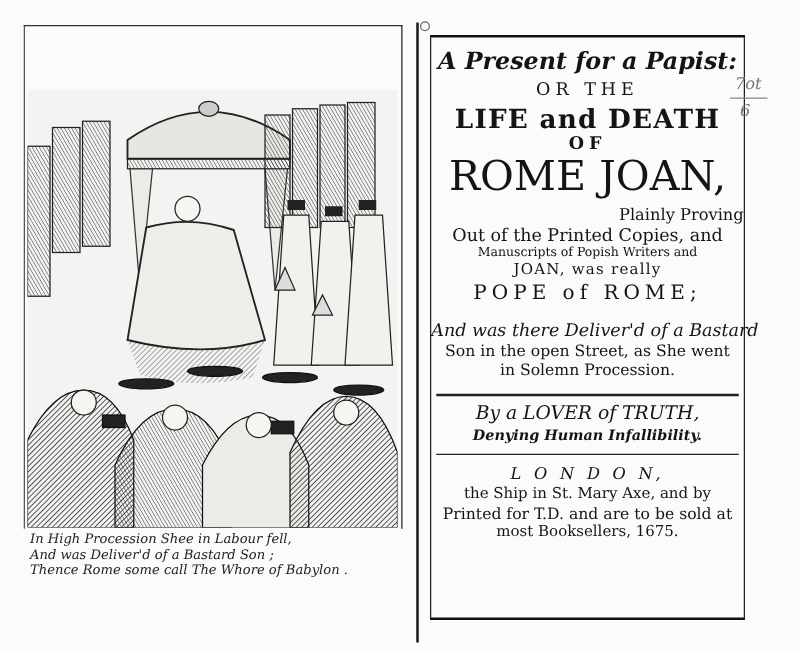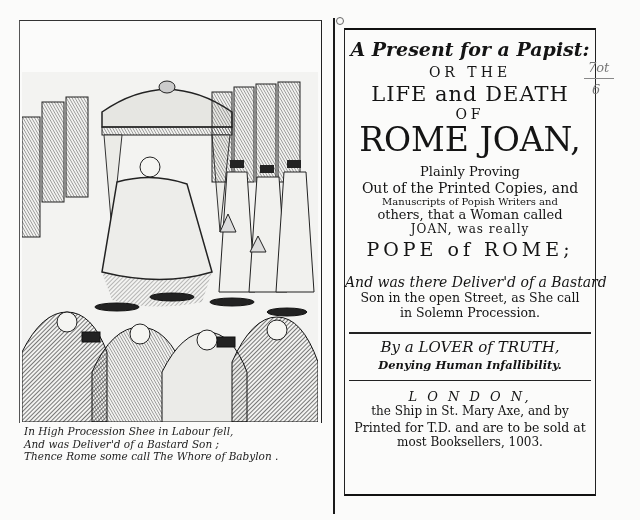--- a/index.html
+++ b/index.html
@@ -96,39 +96,38 @@
   <div>And was Deliver'd of a Bastard Son ;</div>
   <div>Thence Rome some call The Whore of Babylon .</div>
 </div>
 
 <div class="gutter-line"></div>
 <div class="ring-mark"></div>
 
 <div class="title-page">
   <span class="t blackletter" style="font-size:19px;margin-top:8px;">A Present for a Papist:</span>
   <span class="t caps-wide" style="font-size:14px;margin-top:4px;">OR THE</span>
-  <span class="t" style="font-size:21px;letter-spacing:1px;margin-top:2px;">LIFE and DEATH</span>
-  <span class="t caps-wide" style="font-size:14px;margin-top:0;">OF</span>
+  <span class="t" style="font-size:21px;letter-spacing:1px;margin-top:2px;font-weight:bold;">LIFE and DEATH</span>
+  <span class="t caps-wide" style="font-size:14px;margin-top:0;font-weight:bold;">OF</span>
   <span class="t" style="font-size:33px;margin-top:0;line-height:36px;">ROME JOAN,</span>
-  <span class="t" style="font-size:13px;margin-top:6px;">Plainly Proving</span>
+  <span class="t" style="font-size:13px;margin-top:6px;text-align:right;">Plainly Proving</span>
   <span class="t" style="font-size:14px;margin-top:1px;">Out of the Printed Copies, and</span>
   <span class="t" style="font-size:10px;">Manuscripts of Popish Writers and</span>
-  <span class="t" style="font-size:13px;">others, that a Woman called</span>
   <span class="t" style="font-size:12px;letter-spacing:1px;">JOAN, was really</span>
-  <span class="t" style="font-size:19px;letter-spacing:4px;margin-top:2px;">POPE of ROME;</span>
+  <span class="t" style="font-size:16px;letter-spacing:4px;margin-top:2px;">POPE of ROME;</span>
   <span class="t" style="font-size:14px;margin-top:14px;font-style:italic;">And was there Deliver'd of a Bastard</span>
-  <span class="t" style="font-size:12.5px;">Son in the open Street, as She call</span>
+  <span class="t" style="font-size:12.5px;">Son in the open Street, as She went</span>
   <span class="t" style="font-size:12.5px;">in Solemn Procession.</span>
   <div class="rule" style="margin-top:12px;"></div>
   <span class="t" style="font-size:15px;font-style:italic;margin-top:4px;">By a LOVER of TRUTH,</span>
   <span class="t blackletter" style="font-size:11.5px;margin-top:2px;">Denying Human Infallibility.</span>
   <div class="rule" style="margin-top:8px;"></div>
   <span class="t" style="font-size:13px;font-style:italic;letter-spacing:3px;margin-top:8px;">L O N D O N,</span>
   <span class="t" style="font-size:12px;">the Ship in St. Mary Axe, and by</span>
   <span class="t" style="font-size:12.5px;margin-top:2px;">Printed for T.D. and are to be sold at</span>
-  <span class="t" style="font-size:12px;">most Booksellers, 1003.</span>
+  <span class="t" style="font-size:12px;">most Booksellers, 1675.</span>
 </div>
 
 <div class="margin-note">
   <span>7ot</span>
   <div class="line"></div>
   <span class="num">6</span>
 </div>
 
 </body></html>

